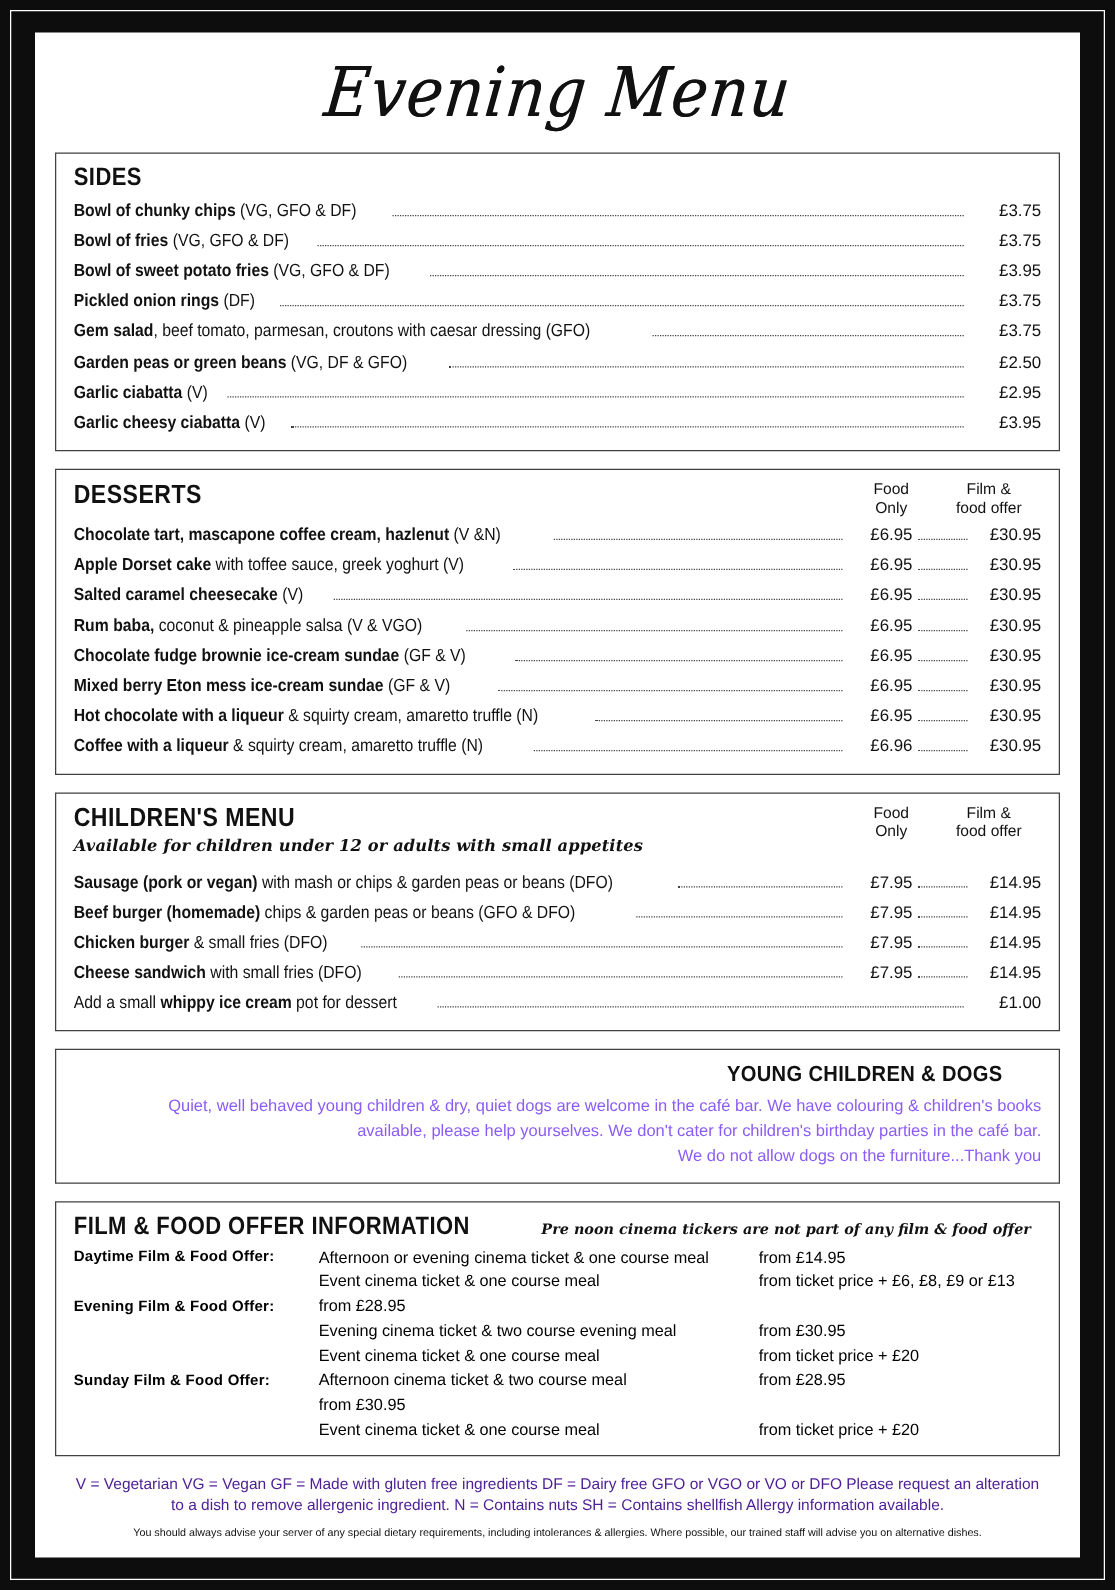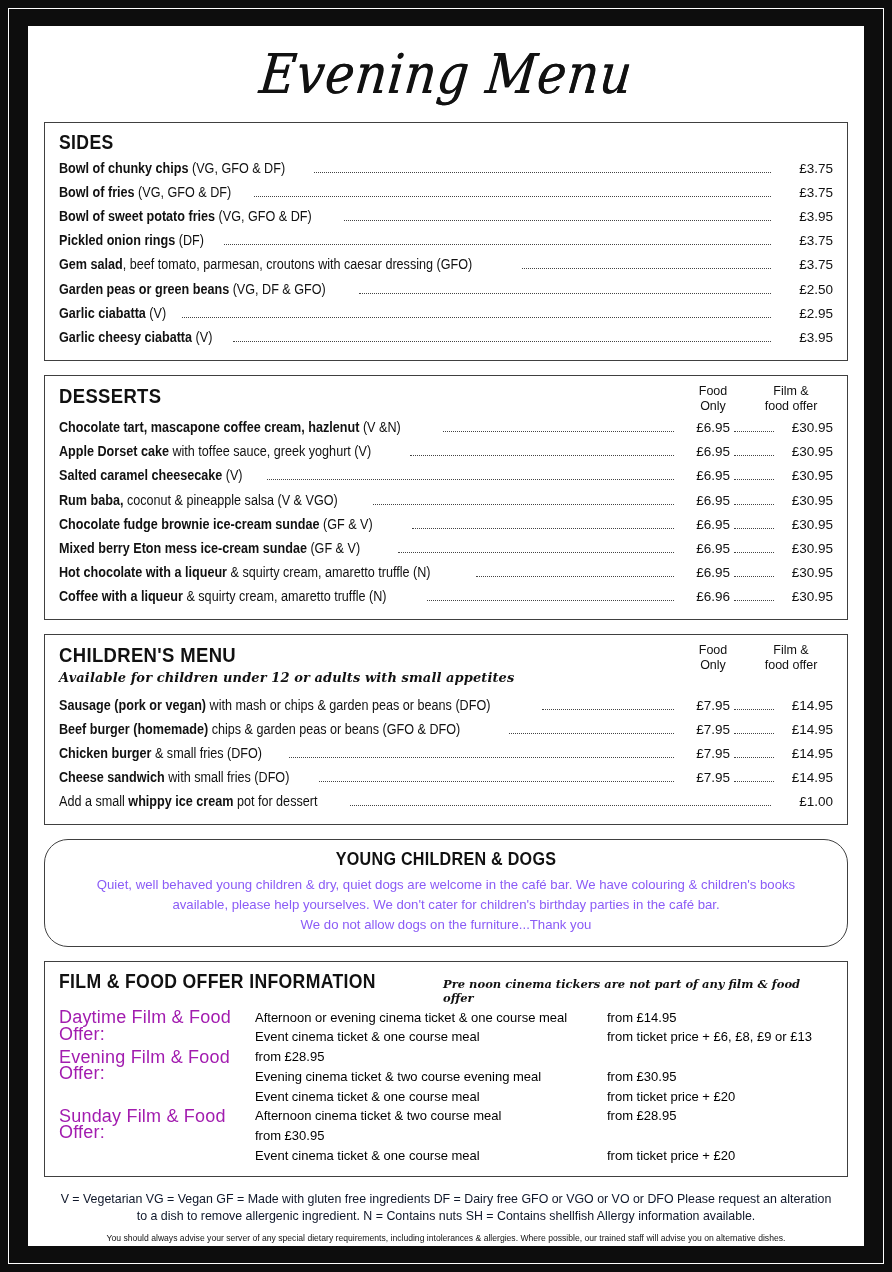--- a/index.html
+++ b/index.html
@@ -110,52 +110,52 @@
     font-family:"DejaVu Serif", serif;
     font-style:italic;
     font-weight:700;
     font-size:13px;
     color:#111;
     margin:3px 0 6px 0;
     letter-spacing:0.1px;
   }
 
   
-  .notice{ text-align:center; padding:9px 14px 11px 14px;border-radius:24px;}
+  .notice{ text-align:right; padding:9px 14px 11px 14px;}
   .notice-title{
     font-family:"Liberation Sans Narrow","Liberation Sans", sans-serif;
     font-weight:700; font-size:17.5px; color:#111;
     transform:scaleX(0.92); letter-spacing:0.3px;
     margin-bottom:5px;
   }
   .notice-line{font-size:13.2px; line-height:20px; color:#8b5cf6;}
 
   
-  .offer-head-row{display:flex; align-items:baseline; gap:24px; margin-bottom:3px;}
+  .offer-head-row{display:flex; align-items:baseline; gap:14px; margin-bottom:3px;}
   .offer-note{
     font-family:"DejaVu Serif", serif;
     font-style:italic; font-weight:700;
     font-size:11.5px; color:#111;
   }
   .offer-grp{display:flex; align-items:flex-start; font-size:13px; line-height:16.6px;}
   .offer-label{
     width:196px; flex:0 0 196px;
-    font-weight:400; font-size:18px; color:#a21caf;
+    font-weight:700; font-size:12px; color:#000000;
     letter-spacing:0.2px; padding-top:1px;
   }
   .offer-lines{flex:1 1 auto;}
   .offer-line{display:flex;}
   .offer-desc{width:352px; flex:0 0 352px; padding:1.6px 0;}
   .offer-price{flex:1 1 auto; padding:1.6px 0;}
 
   
   .legend{
     margin:8px 18px 0 18px;
     text-align:center;
-    font-size:12.4px; line-height:17px; color:#0f172a;
+    font-size:12.4px; line-height:17px; color:#4c1d95;
   }
   .disclaim{
     margin:7px 34px 0 34px;
     text-align:center;
     font-size:8.6px; line-height:12px; color:#111;
   }
 </style>
 </head>
 <body>
 

